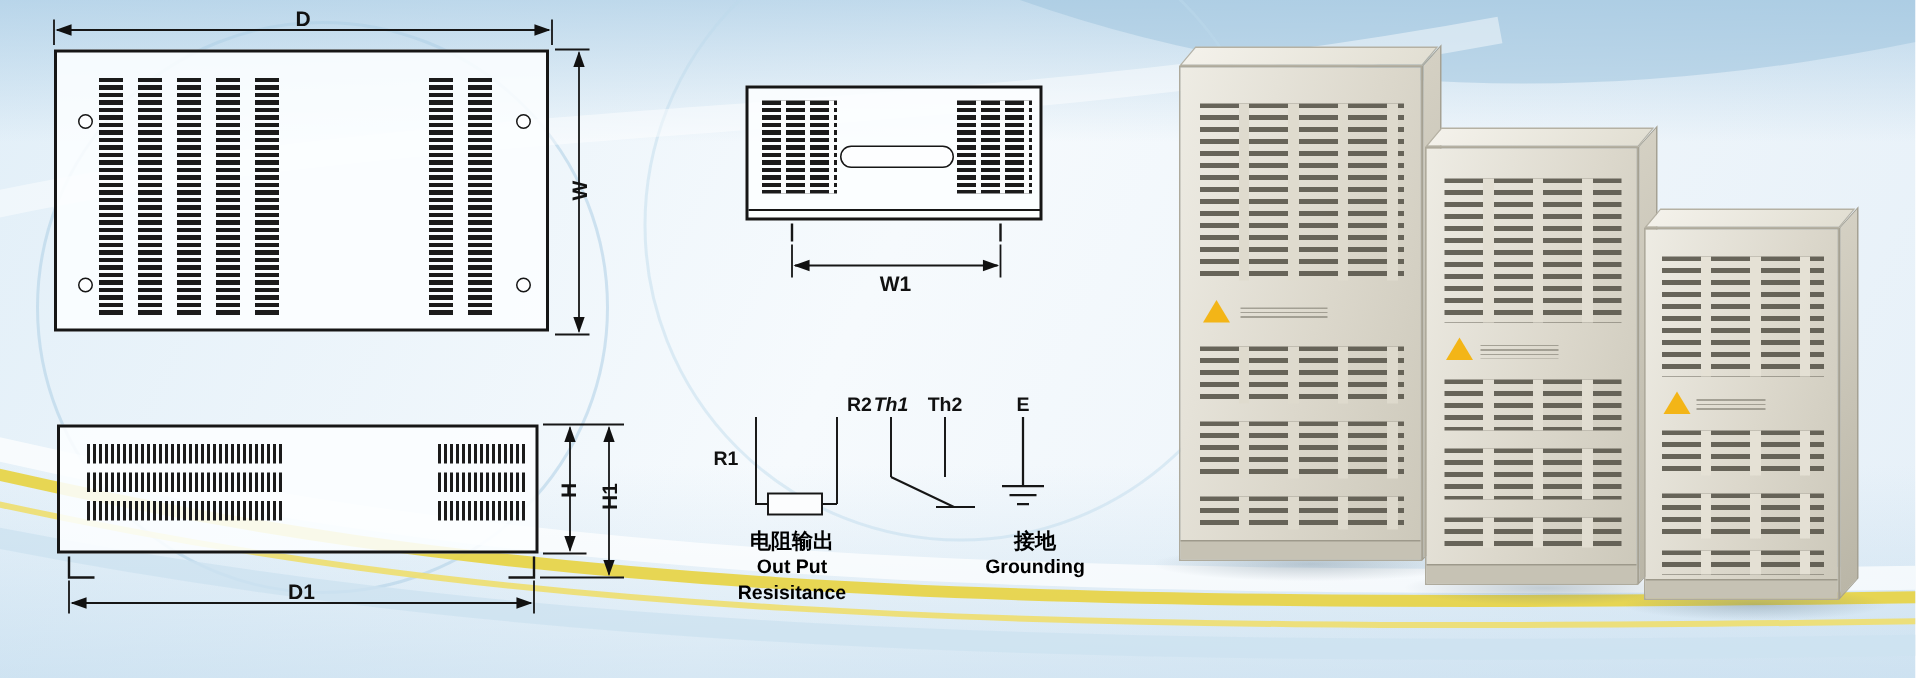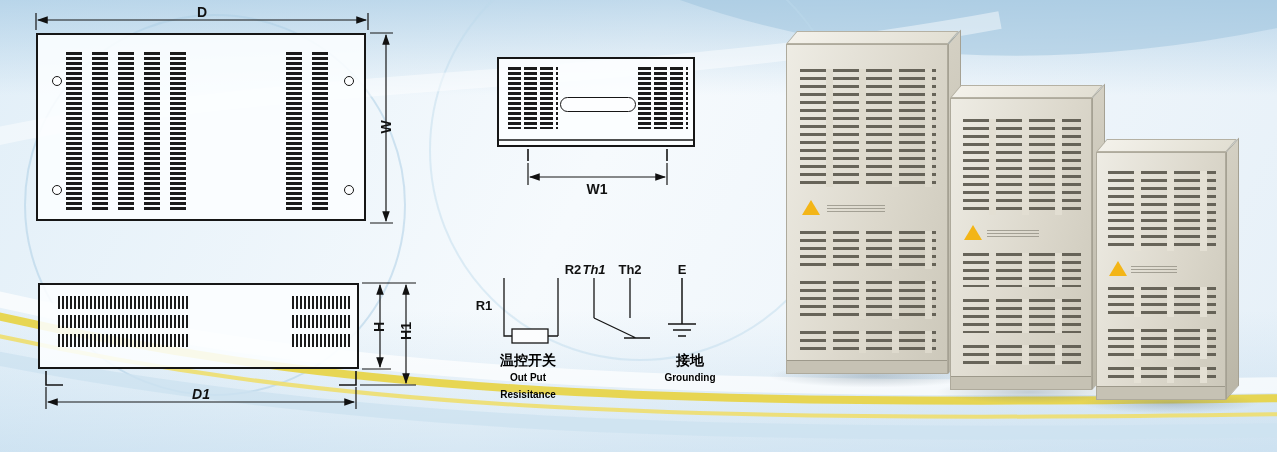--- a/index.html
+++ b/index.html
@@ -22,21 +22,21 @@
       repeating-linear-gradient(90deg,rgba(252,253,254,0) 0 13px,#fbfdfe 13px 16px),
       repeating-linear-gradient(180deg,#1b1b1b 0 3px,rgba(0,0,0,0) 3px 5px);}
   .oval{position:absolute;border:1.5px solid #161616;border-radius:8px;background:#fdfeff;}
 
   
   .dim{position:absolute;font-size:14px;font-weight:bold;color:#111;text-align:center;}
   .rot{transform:rotate(-90deg);}
   .term{position:absolute;font-size:13px;font-weight:bold;color:#111;text-align:center;}
   .fn{position:absolute;text-align:center;color:#000;}
   .fn .cn{font-size:14px;font-weight:bold;line-height:18px;}
-  .fn .en{font-size:10px;font-weight:bold;line-height:17px;}
+  .fn .en{font-size:13px;font-weight:bold;line-height:17px;}
 
   
   .unit{position:absolute;}
   .u-front{position:absolute;left:0;top:0;right:0;bottom:0;
       background:linear-gradient(105deg,#eeece4 0%,#dcd8cc 55%,#ccc8ba 100%);
       border:1px solid #aeaa9c;box-sizing:border-box;}
   .u-top{position:absolute;left:0;top:-13px;width:100%;height:13px;
       background:linear-gradient(90deg,#f3f1ea,#e2dfd3);border:1px solid #b5b1a3;box-sizing:border-box;
       transform:skewX(-40deg);transform-origin:left bottom;}
   .u-side{position:absolute;left:100%;top:0;width:13px;height:100%;
@@ -148,30 +148,30 @@
         <path d="M682,278 V324 M668,324 H696 M673,330 H691 M678,336 H686"></path>
       </g>
     </g>
   </svg>
 
   <span class="dim" style="left:188px;top:4px;width:28px;">D</span>
   <span class="dim rot" style="left:377px;top:119px;width:18px;">W</span>
   <span class="dim" style="left:576px;top:181px;width:42px;">W1</span>
   <span class="dim rot" style="left:369px;top:319px;width:20px;">H</span>
   <span class="dim rot" style="left:393px;top:323px;width:26px;">H1</span>
-  <span class="dim" style="left:184px;top:386px;width:34px;font-style:italic;">D1</span>
+  <span class="dim" style="left:184px;top:386px;width:34px;">D1</span>
 
   <span class="term" style="left:472px;top:262px;width:24px;margin-top:36px;">R1</span>
   <span class="term" style="left:561px;top:262px;width:24px;">R2</span>
   <span class="term" style="left:580px;top:262px;width:28px;font-style:italic;">Th1</span>
   <span class="term" style="left:616px;top:262px;width:28px;">Th2</span>
   <span class="term" style="left:673px;top:262px;width:18px;">E</span>
 
   <div class="fn" style="left:472px;top:351px;width:112px;">
-    <div class="cn">温控开关</div>
+    <div class="cn">电阻输出</div>
     <div class="en">Out Put</div>
     <div class="en">Resisitance</div>
   </div>
   <div class="fn" style="left:646px;top:351px;width:88px;">
     <div class="cn">接地</div>
     <div class="en">Grounding</div>
   </div>
 
   <div class="shadow" style="left:764px;top:364px;width:220px;height:24px;"></div>
   <div class="shadow" style="left:932px;top:380px;width:196px;height:24px;"></div>

